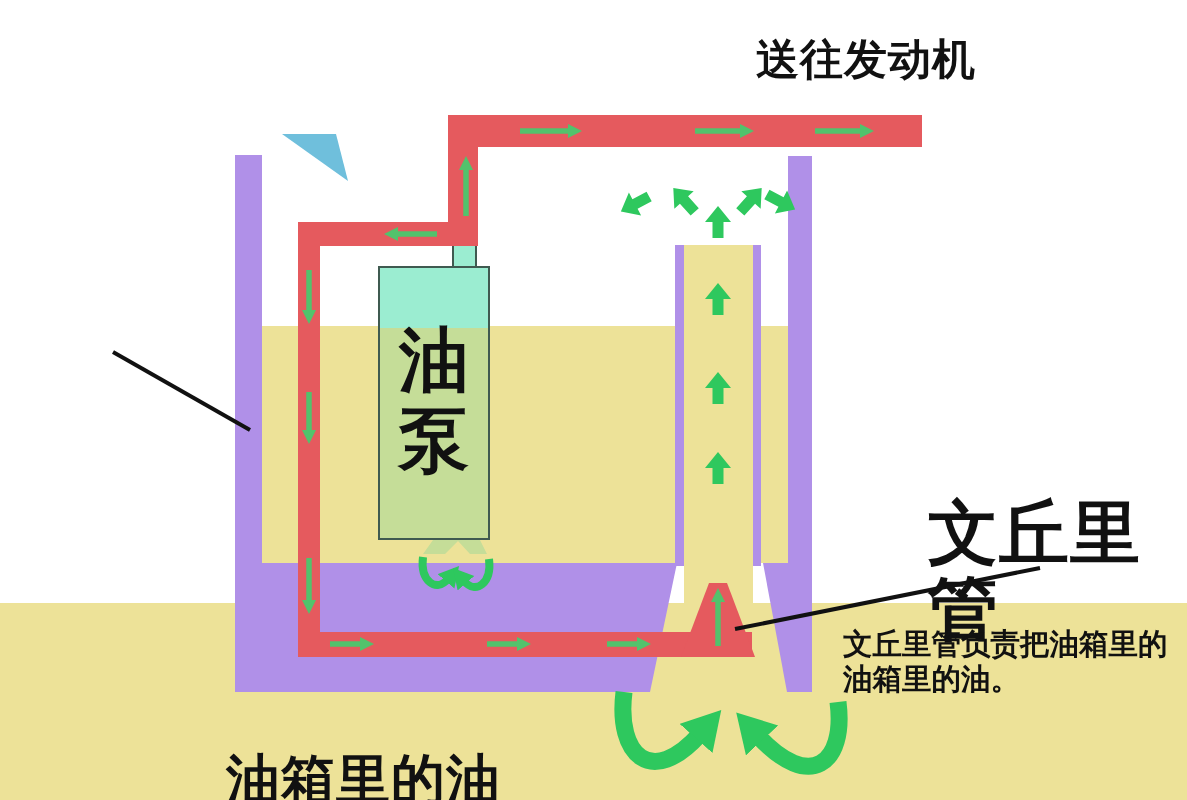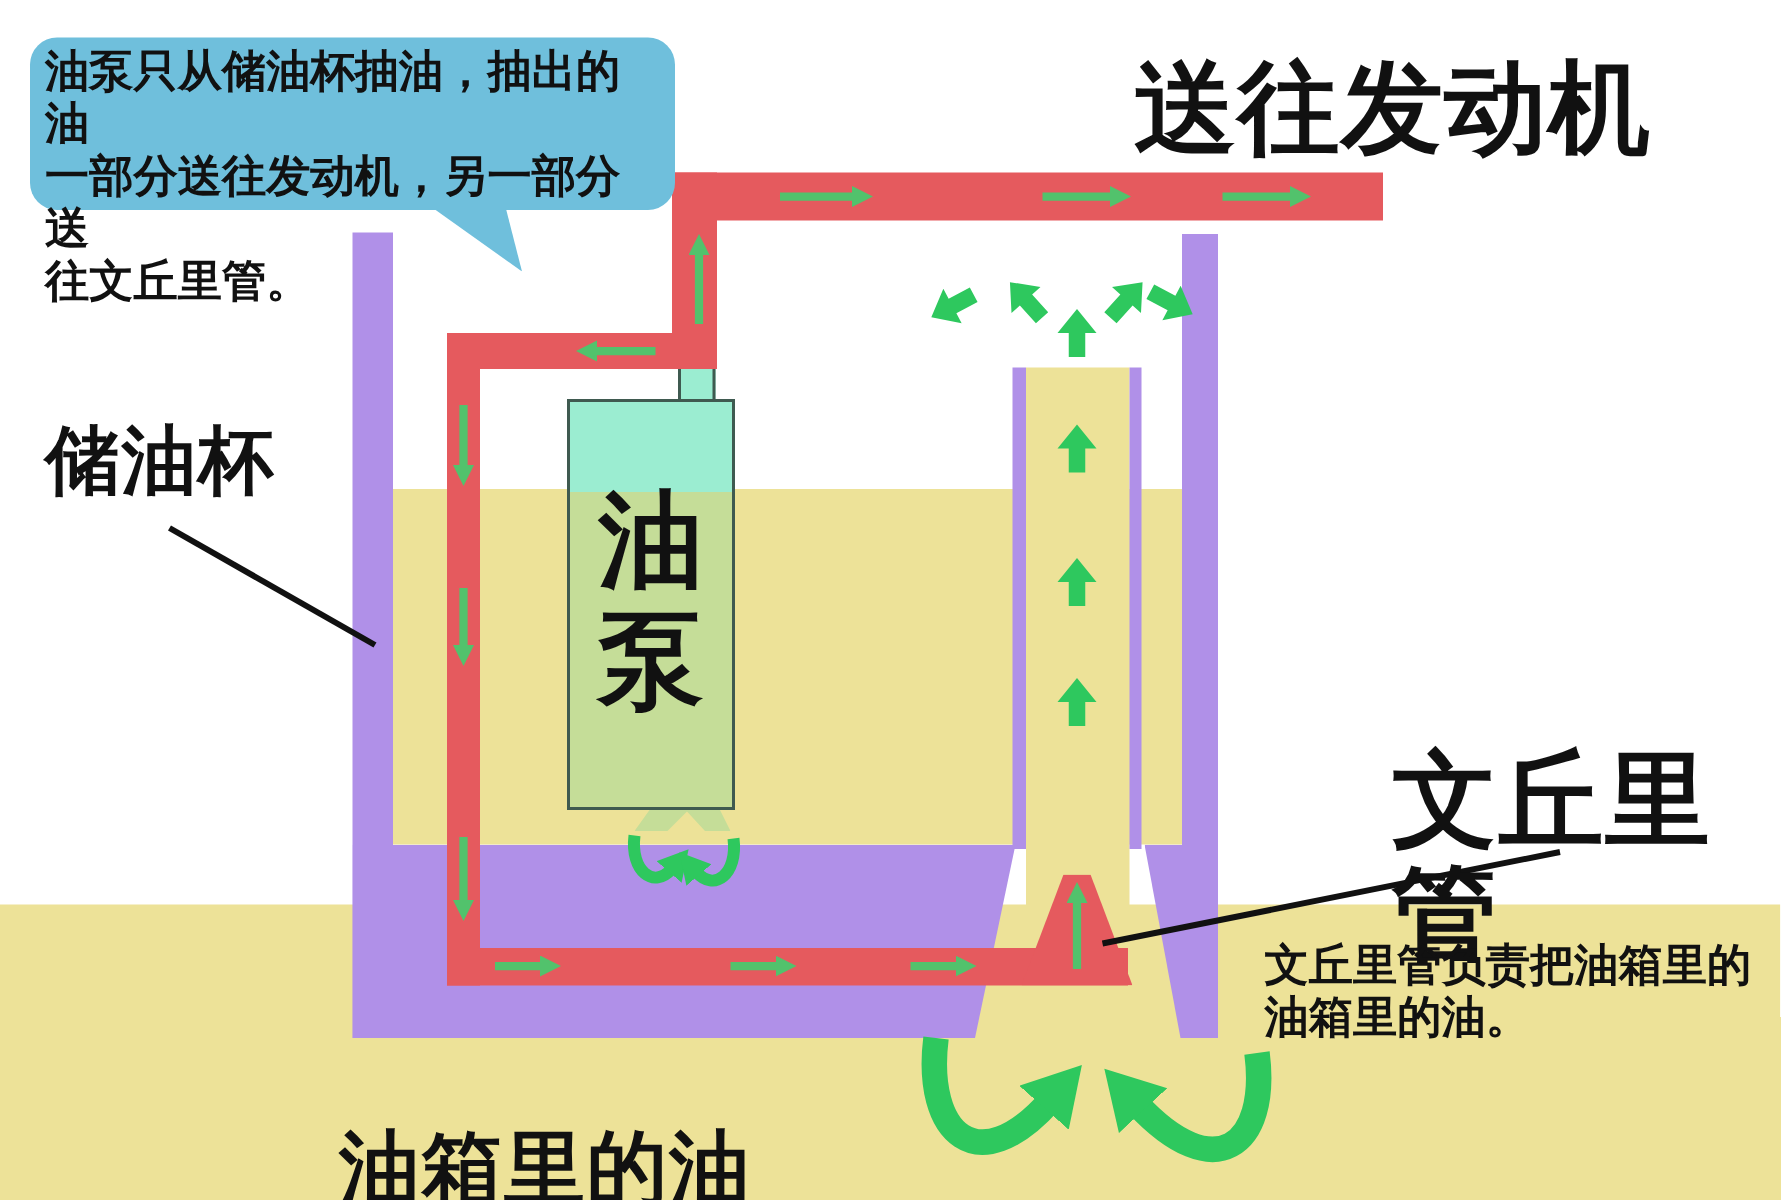--- a/index.html
+++ b/index.html
@@ -46,21 +46,21 @@
   .nozzle{left:681px;top:583px;width:74px;height:74px;
     clip-path:polygon(28px 0,46px 0,74px 74px,0 74px);}
   
   .bubble{left:20px;top:25px;width:430px;height:115px;background:var(--blue);
     border-radius:18px;box-sizing:border-box;padding:5px 10px;
     color:var(--ink);font-weight:900;font-size:29.5px;line-height:35px;
     white-space:pre-line;letter-spacing:0;}
   .bubble-tail{left:282px;top:134px;width:68px;height:47px;background:var(--blue);
     clip-path:polygon(0 0,54px 0,66px 47px);}
   
-  .engine-label{left:756px;top:36px;font-size:68px;}
+  .engine-label{left:756px;top:36px;font-size:43px;}
   .cup-label{left:30px;top:280px;font-size:50px;}
   .venturi-label{left:928px;top:496px;font-size:70px;}
   .venturi-caption{left:843px;top:627px;font-size:29.5px;line-height:34.5px;letter-spacing:0;}
   .tank-label{left:226px;top:750px;font-size:54px;}
   svg.overlay{position:absolute;left:0;top:0;}
 </style>
 </head>
 <body>
 
 <div id="stage">
@@ -143,26 +143,22 @@
       <path d="M 489,559 C 492,583 476,595 464,581" stroke-width="8" marker-end="url(#mh3)"></path>
     </g>
 
     <g stroke="#111" stroke-width="4">
       <line x1="113" y1="352" x2="250" y2="430"></line>
       <line x1="1040" y1="568" x2="735" y2="629"></line>
     </g>
   </svg>
 
   <div class="abs bubble-tail"></div>
-  <div class="abs bubble">油泵只从储油杯抽油，抽出的油
-一部分送往发动机，另一部分送
-往文丘里管。</div>
 
   <div class="label engine-label">送往发动机</div>
-  <div class="label cup-label">储油杯</div>
   <div class="label venturi-label">文丘里管</div>
   <div class="label venturi-caption">文丘里管负责把油箱里的
 油箱里的油。</div>
   <div class="label tank-label">油箱里的油</div>
   <div class="label pump-label">油
 泵</div>
 
 </div>
 
 </body></html>

